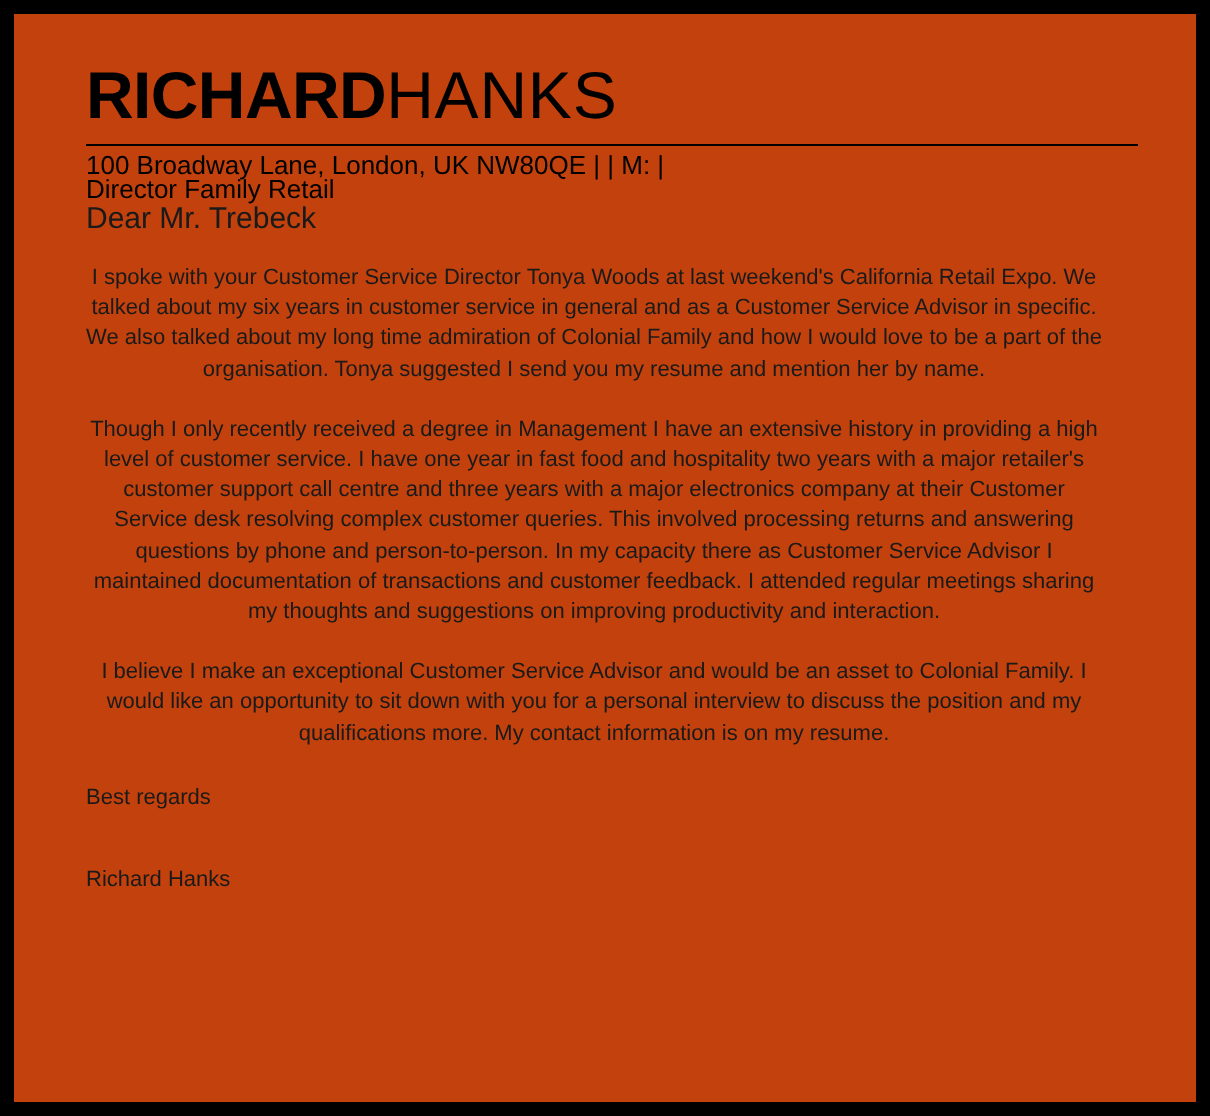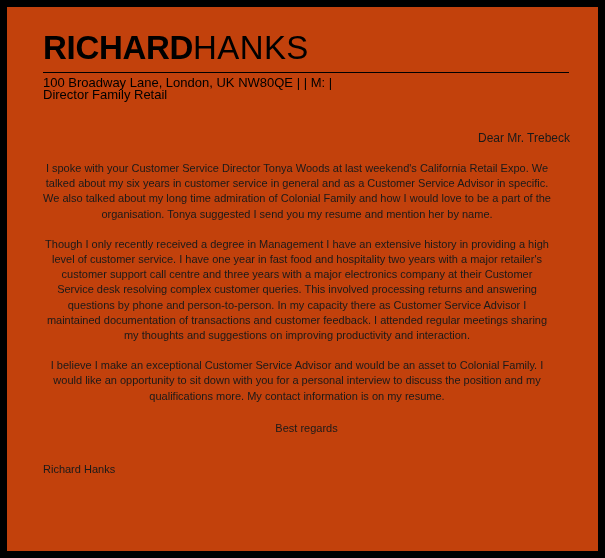--- a/index.html
+++ b/index.html
@@ -63,42 +63,40 @@
   }
   .contact-line {
     font-size: 13px;
     line-height: 11.5px;
     color: #000000;
     white-space: nowrap;
   }
 
   
   .salutation {
-    margin-top: 31px;
-    font-size: 12px;
+    margin-top: 2px;
+    font-size: 15px;
     line-height: 15px;
     color: #1a1a1a;
-    text-align: right;
   }
 
   .paragraph {
     margin-top: 15px;
     font-size: 11px;
     line-height: 15.2px;
     color: #1a1a1a;
     text-align: center;
     max-width: 508px;
   }
 
   .closing {
     margin-top: 17px;
     font-size: 11px;
     line-height: 15px;
     color: #1a1a1a;
-    text-align: center;
   }
   .signature {
     margin-top: 26px;
     font-size: 11px;
     line-height: 15px;
     color: #1a1a1a;
   }
 </style>
 </head>
 <body>

